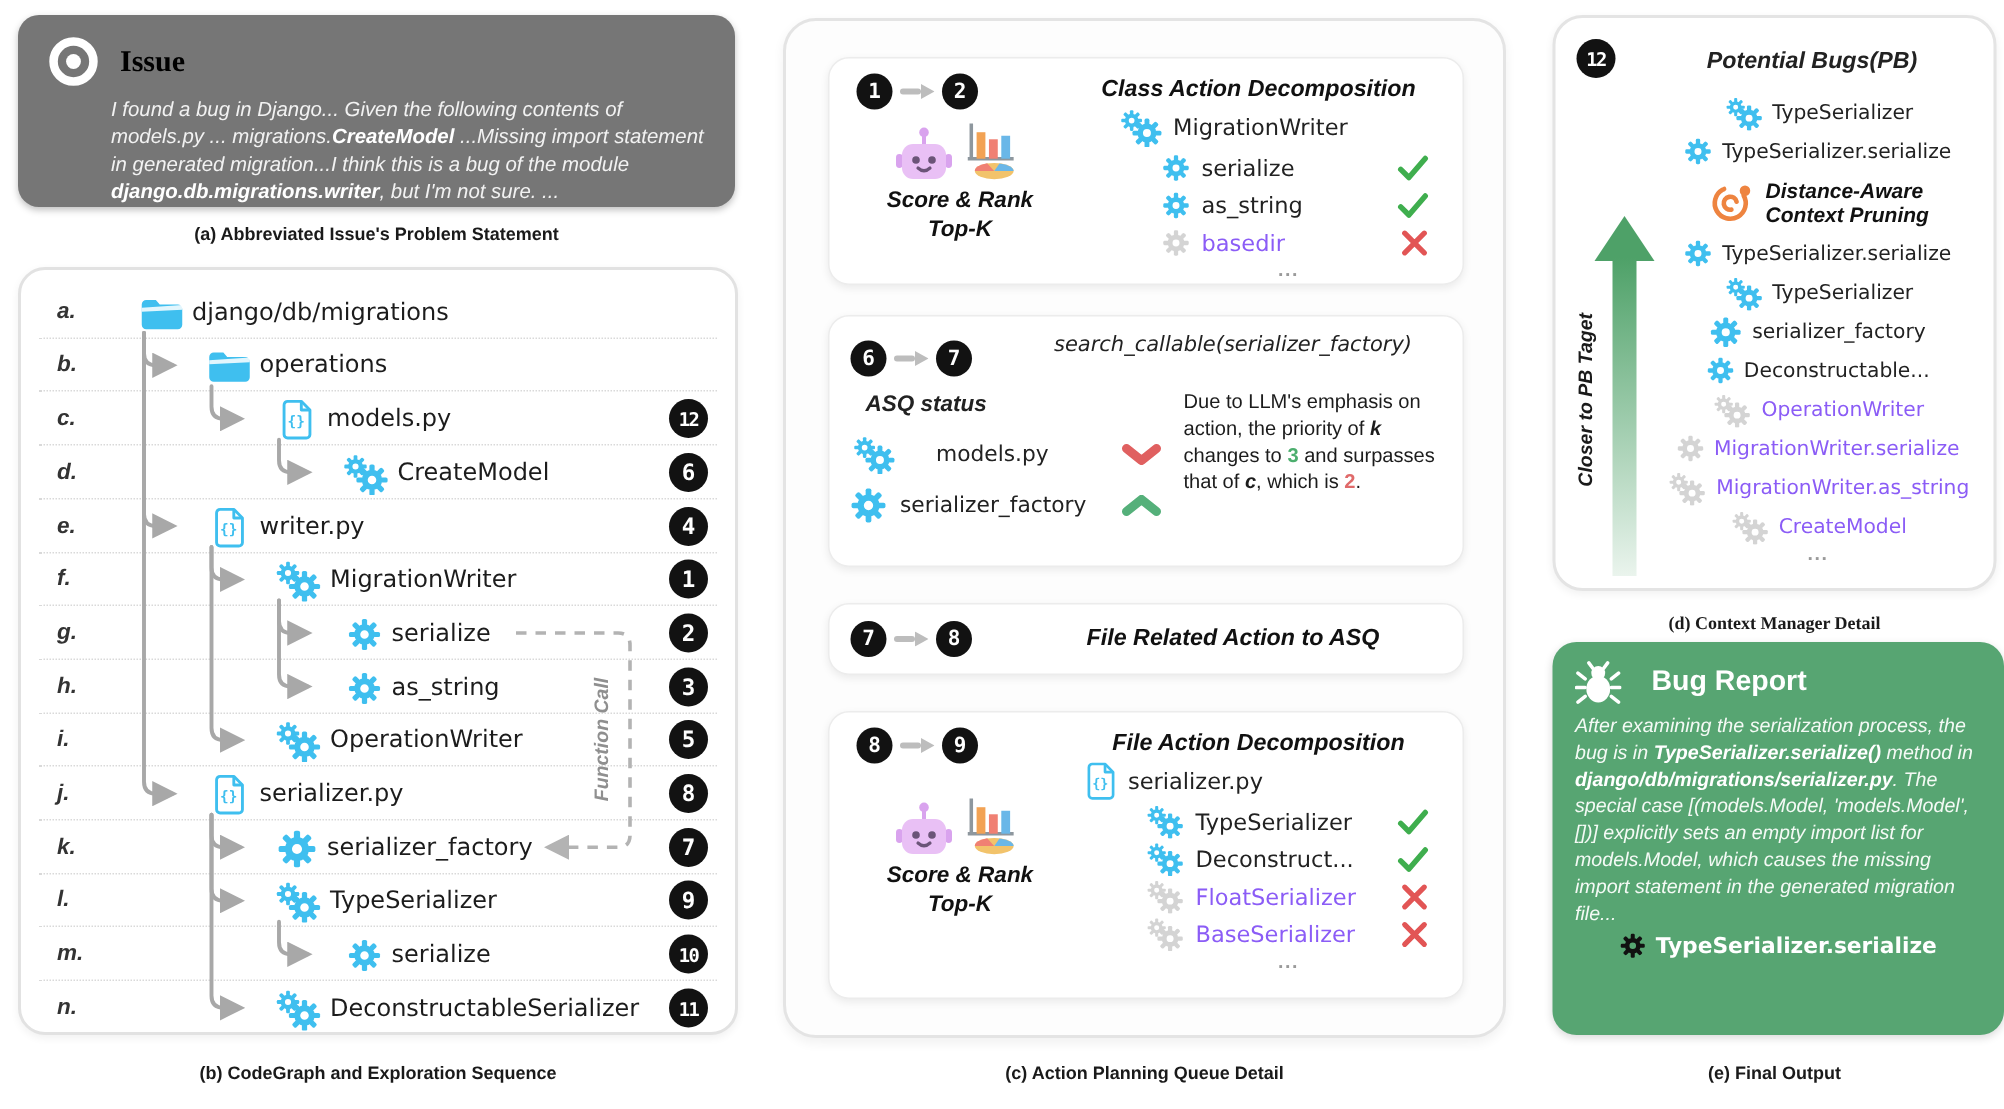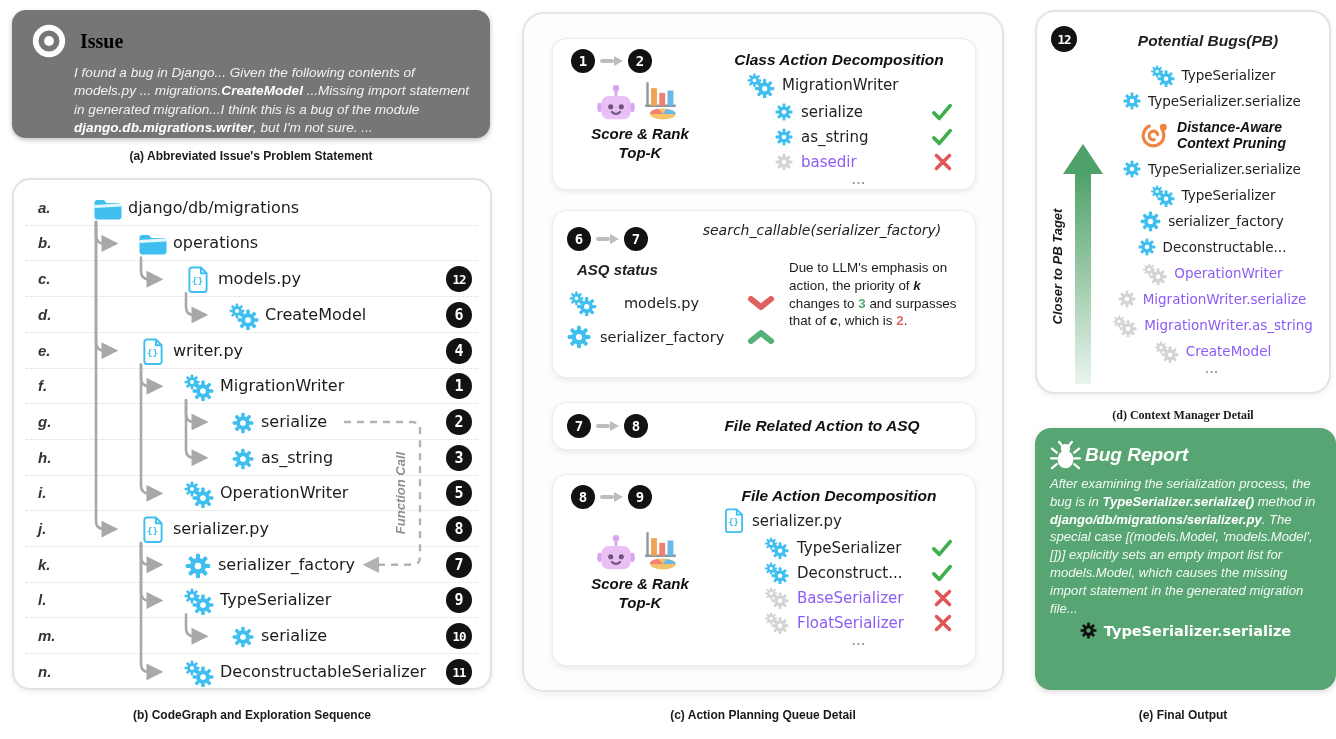--- a/index.html
+++ b/index.html
@@ -71,21 +71,21 @@
                  font-weight:bold;font-style:italic;font-size:13px;color:#1a1a1a;}
   .d-rows{position:absolute;left:62px;right:4px;top:50px;display:flex;flex-direction:column;}
   .d-row{height:26px;display:flex;align-items:center;justify-content:center;gap:7px;
          font-family:"DejaVu Sans",sans-serif;font-size:13.5px;white-space:nowrap;}
   .d-prune{height:42px;display:flex;align-items:center;justify-content:center;gap:8px;}
   .d-prune-text{font-weight:bold;font-style:italic;font-size:14px;line-height:1.15;color:#111;}
 
   
   .panel-e{position:absolute;left:1035px;top:428px;width:301px;height:262px;background:#57a572;border-radius:16px;
            padding:12px 15px;box-sizing:border-box;color:#fff;box-shadow:0 2px 6px rgba(0,0,0,.15);}
-  .e-head{display:flex;align-items:center;gap:4px;font-style:italic;}
+  .e-head{display:flex;align-items:center;gap:20px;}
   .e-title{font-weight:bold;font-size:19px;}
   .e-body{margin-top:5px;font-style:italic;font-size:13.1px;line-height:1.36;color:#f4faf5;}
   .e-body .bb{font-weight:bold;color:#fff;}
   .e-foot{margin-top:5px;display:flex;align-items:center;justify-content:center;gap:7px;
           font-family:"DejaVu Sans",sans-serif;font-weight:bold;font-size:14.5px;}
 </style>
 </head>
 <body>
 
 <svg width="0" height="0" style="position:absolute">
@@ -539,34 +539,34 @@
                 <use href="#checkg"></use>
               </svg>
             </span>
         </div>
         <div class="irow dim" style="margin-left:48px">
           <span class="geargray">
               <svg width="26" height="23" viewBox="0 0 32 28">
                 <use href="#gear2g"></use>
               </svg>
             </span>
-          <span>BaseSerializer</span>
+          <span>FloatSerializer</span>
           <span class="mark">
               <svg width="20" height="20" viewBox="0 0 23 23">
                 <use href="#crossg"></use>
               </svg>
             </span>
         </div>
         <div class="irow dim" style="margin-left:48px">
           <span class="geargray">
               <svg width="26" height="23" viewBox="0 0 32 28">
                 <use href="#gear2g"></use>
               </svg>
             </span>
-          <span>FloatSerializer</span>
+          <span>BaseSerializer</span>
           <span class="mark">
               <svg width="20" height="20" viewBox="0 0 23 23">
                 <use href="#crossg"></use>
               </svg>
             </span>
         </div>
         <div class="dots" style="margin-left:40px">...</div>
       </div>
     </div>
   </div>

